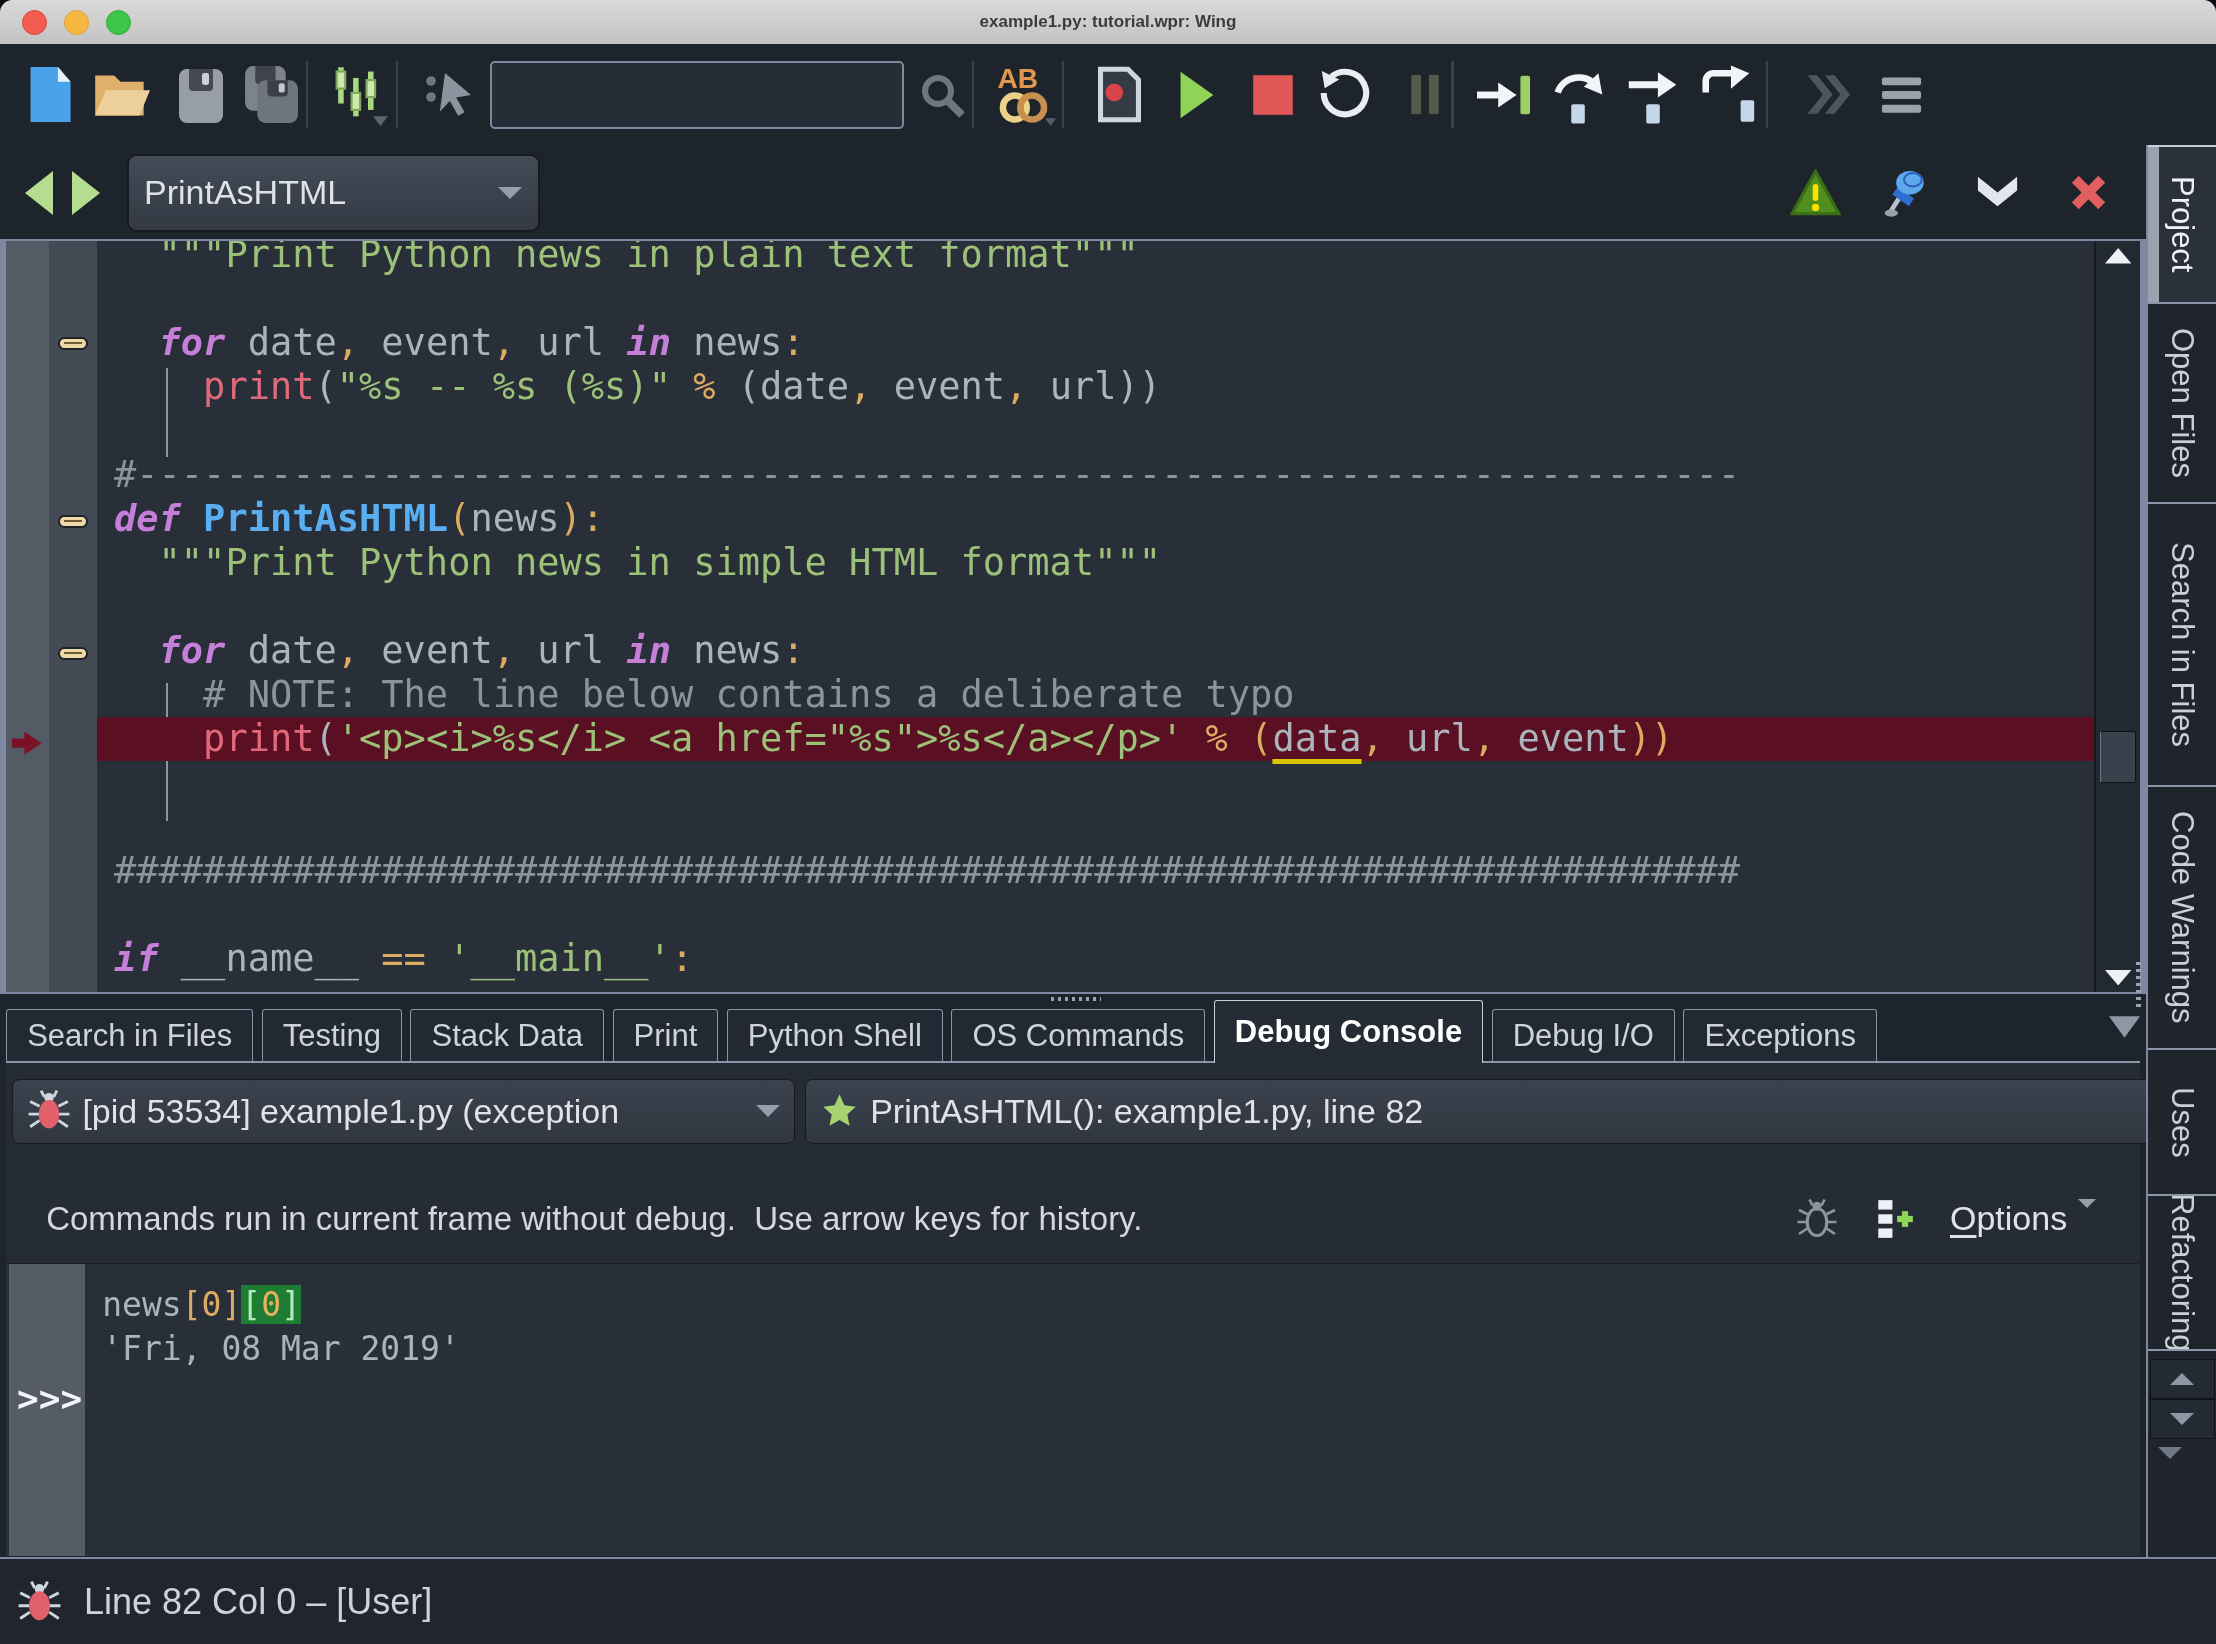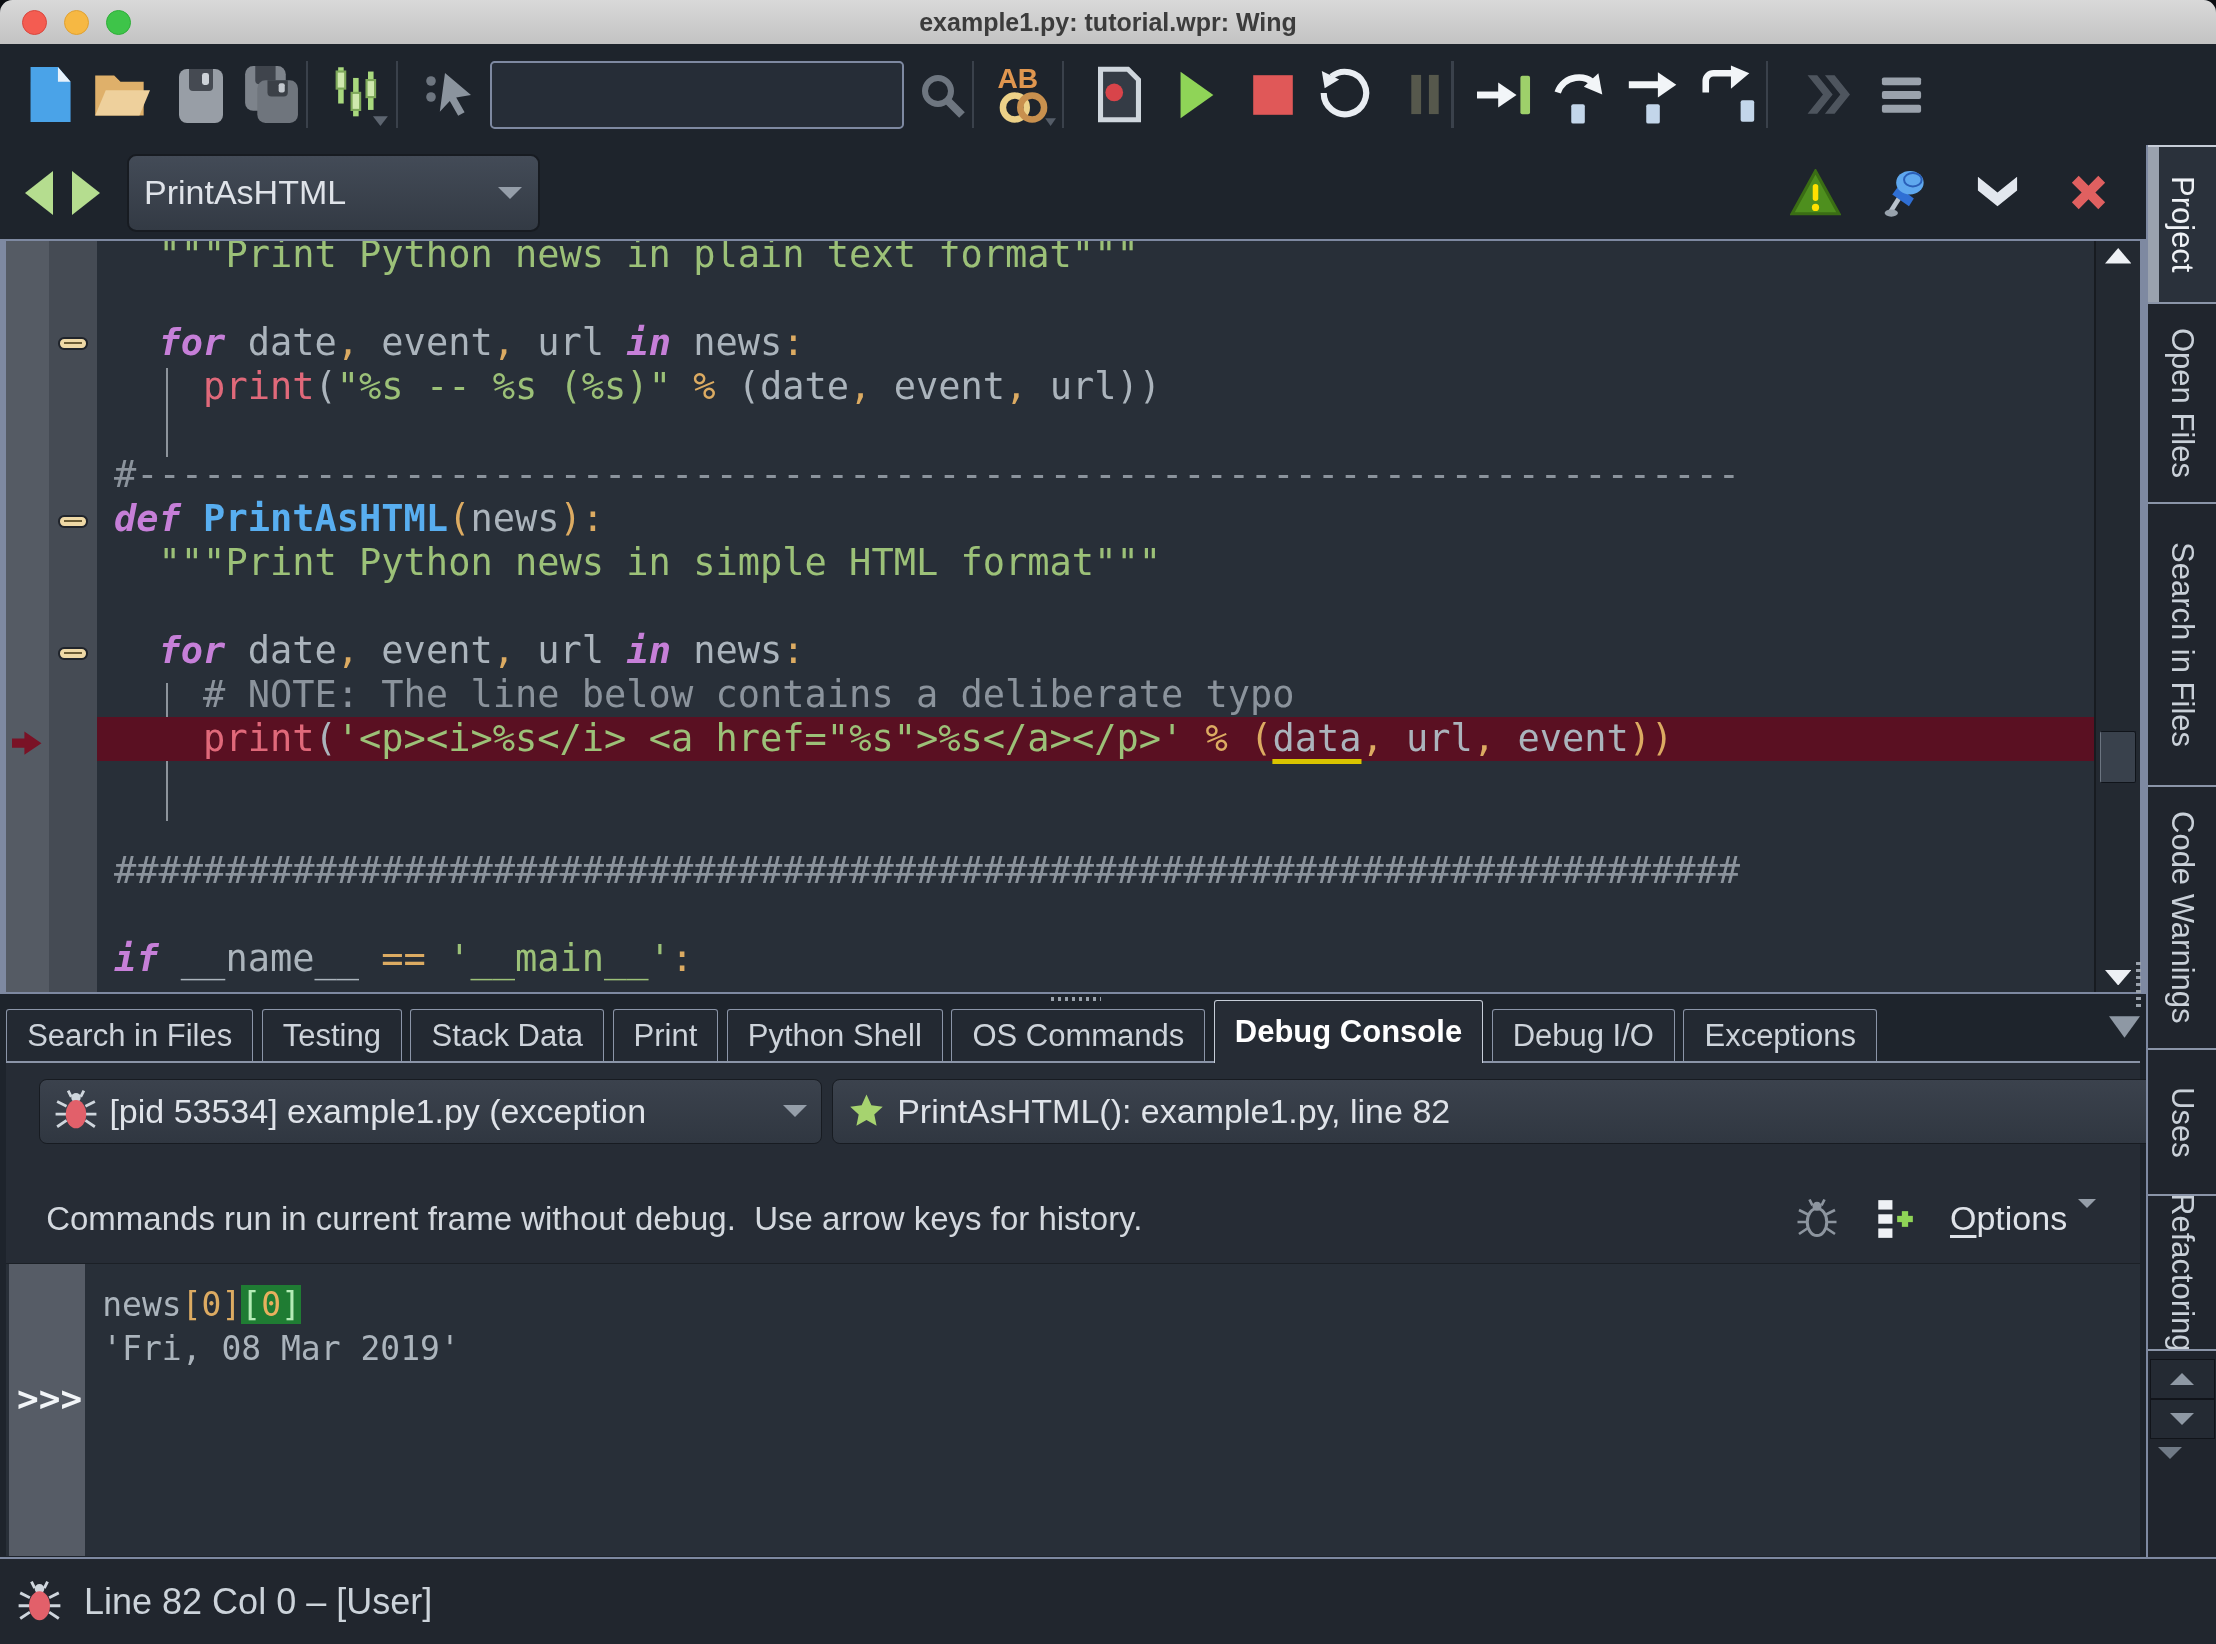--- a/index.html
+++ b/index.html
@@ -7,21 +7,21 @@
        border-radius:12.4px 12.4px 0 0;font-family:"Liberation Sans",sans-serif;}
   
   .titlebar{position:absolute;left:0;top:0;width:2216px;height:44px;
     background:linear-gradient(#d9d9d9,#c3c3c3);border-bottom:1.6px solid #9a9a9a;}
   .lights{position:absolute;left:22px;top:10px;display:flex;gap:17px;}
   .light{width:23px;height:23px;border-radius:50%;}
   .light.r{background:#f45c51;border:0.8px solid #d8473e;}
   .light.y{background:#f6b843;border:0.8px solid #dfa133;}
   .light.g{background:#3ec449;border:0.8px solid #2fae3a;}
   .title{position:absolute;left:0;right:0;top:0;height:44px;display:flex;align-items:center;
-    justify-content:center;font-size:25px;font-weight:600;color:#3c3c3c;}
+    justify-content:center;font-size:17px;font-weight:600;color:#3c3c3c;}
   
   .toolbar{position:absolute;left:0;top:44px;width:2216px;height:101px;background:#1e242c;
     display:flex;align-items:center;}
   .tico{width:75px;height:75px;display:flex;align-items:center;justify-content:flex-end;flex:0 0 auto;}
   .tsep{width:2.3px;height:67px;background:#3a414b;margin:0 6.2px;flex:0 0 auto;}
   .searchfield{width:385px;height:64px;background:#262d37;border:2.3px solid #7e89a1;border-radius:4.7px;
     margin:0 7.8px 0 11px;color:#d6dbe1;font-size:33px;padding:0 12.4px;outline:none;flex:0 0 auto;}
   
   .navbar{position:absolute;left:0;top:145px;width:2146px;height:95px;background:#1e242c;
     display:flex;align-items:center;}
@@ -71,21 +71,21 @@
     border-radius:3.1px 3.1px 0 0;color:#cdd3da;font-size:31px;display:flex;align-items:center;
     padding:0 20px;white-space:nowrap;flex:0 0 auto;}
   .ptab.sel{height:62px;background:#262c35;color:#ffffff;font-weight:bold;margin-bottom:-2.3px;
     border-color:#c6cdd8;}
   .tab-ovf{margin-left:auto;margin-bottom:20px;}
   
   .panel{position:absolute;left:6.2px;top:1063px;width:2134px;height:493px;background:#262c35;}
   .ddrow{position:absolute;left:0;top:15.5px;width:100%;height:65px;}
   .pdd{position:absolute;height:65px;border-radius:7.8px;background:linear-gradient(#3b424d,#303741);
     border:1.6px solid #171b21;display:flex;align-items:center;padding:0 14px;box-sizing:border-box;
-    color:#dfe3e9;font-size:34px;margin-left:27px;}
+    color:#dfe3e9;font-size:34px;}
   .pdd .txt{white-space:nowrap;overflow:hidden;flex:1;margin-left:11px;}
   .msgrow{position:absolute;left:0;top:118px;width:100%;height:75px;display:flex;align-items:center;}
   .msgtext{margin-left:40px;font-size:33px;color:#d3d8de;white-space:pre;}
   .msgicons{margin-left:auto;display:flex;align-items:center;gap:34px;padding-right:44px;}
   .options{font-size:34px;color:#dfe3e9;display:flex;align-items:flex-start;}
   .options .accel{text-decoration:underline;text-underline-offset:4.7px;}
   .console{position:absolute;left:0;top:200px;width:100%;bottom:0;background:#282f38;
     border-top:1.6px solid #1b2026;}
   .cgutter{position:absolute;left:3.1px;top:0;bottom:0;width:76px;background:#565c66;}
   .prompt{position:absolute;left:7.8px;top:113px;font:bold 36px/44px "DejaVu Sans Mono",monospace;color:#f2f5f8;}

